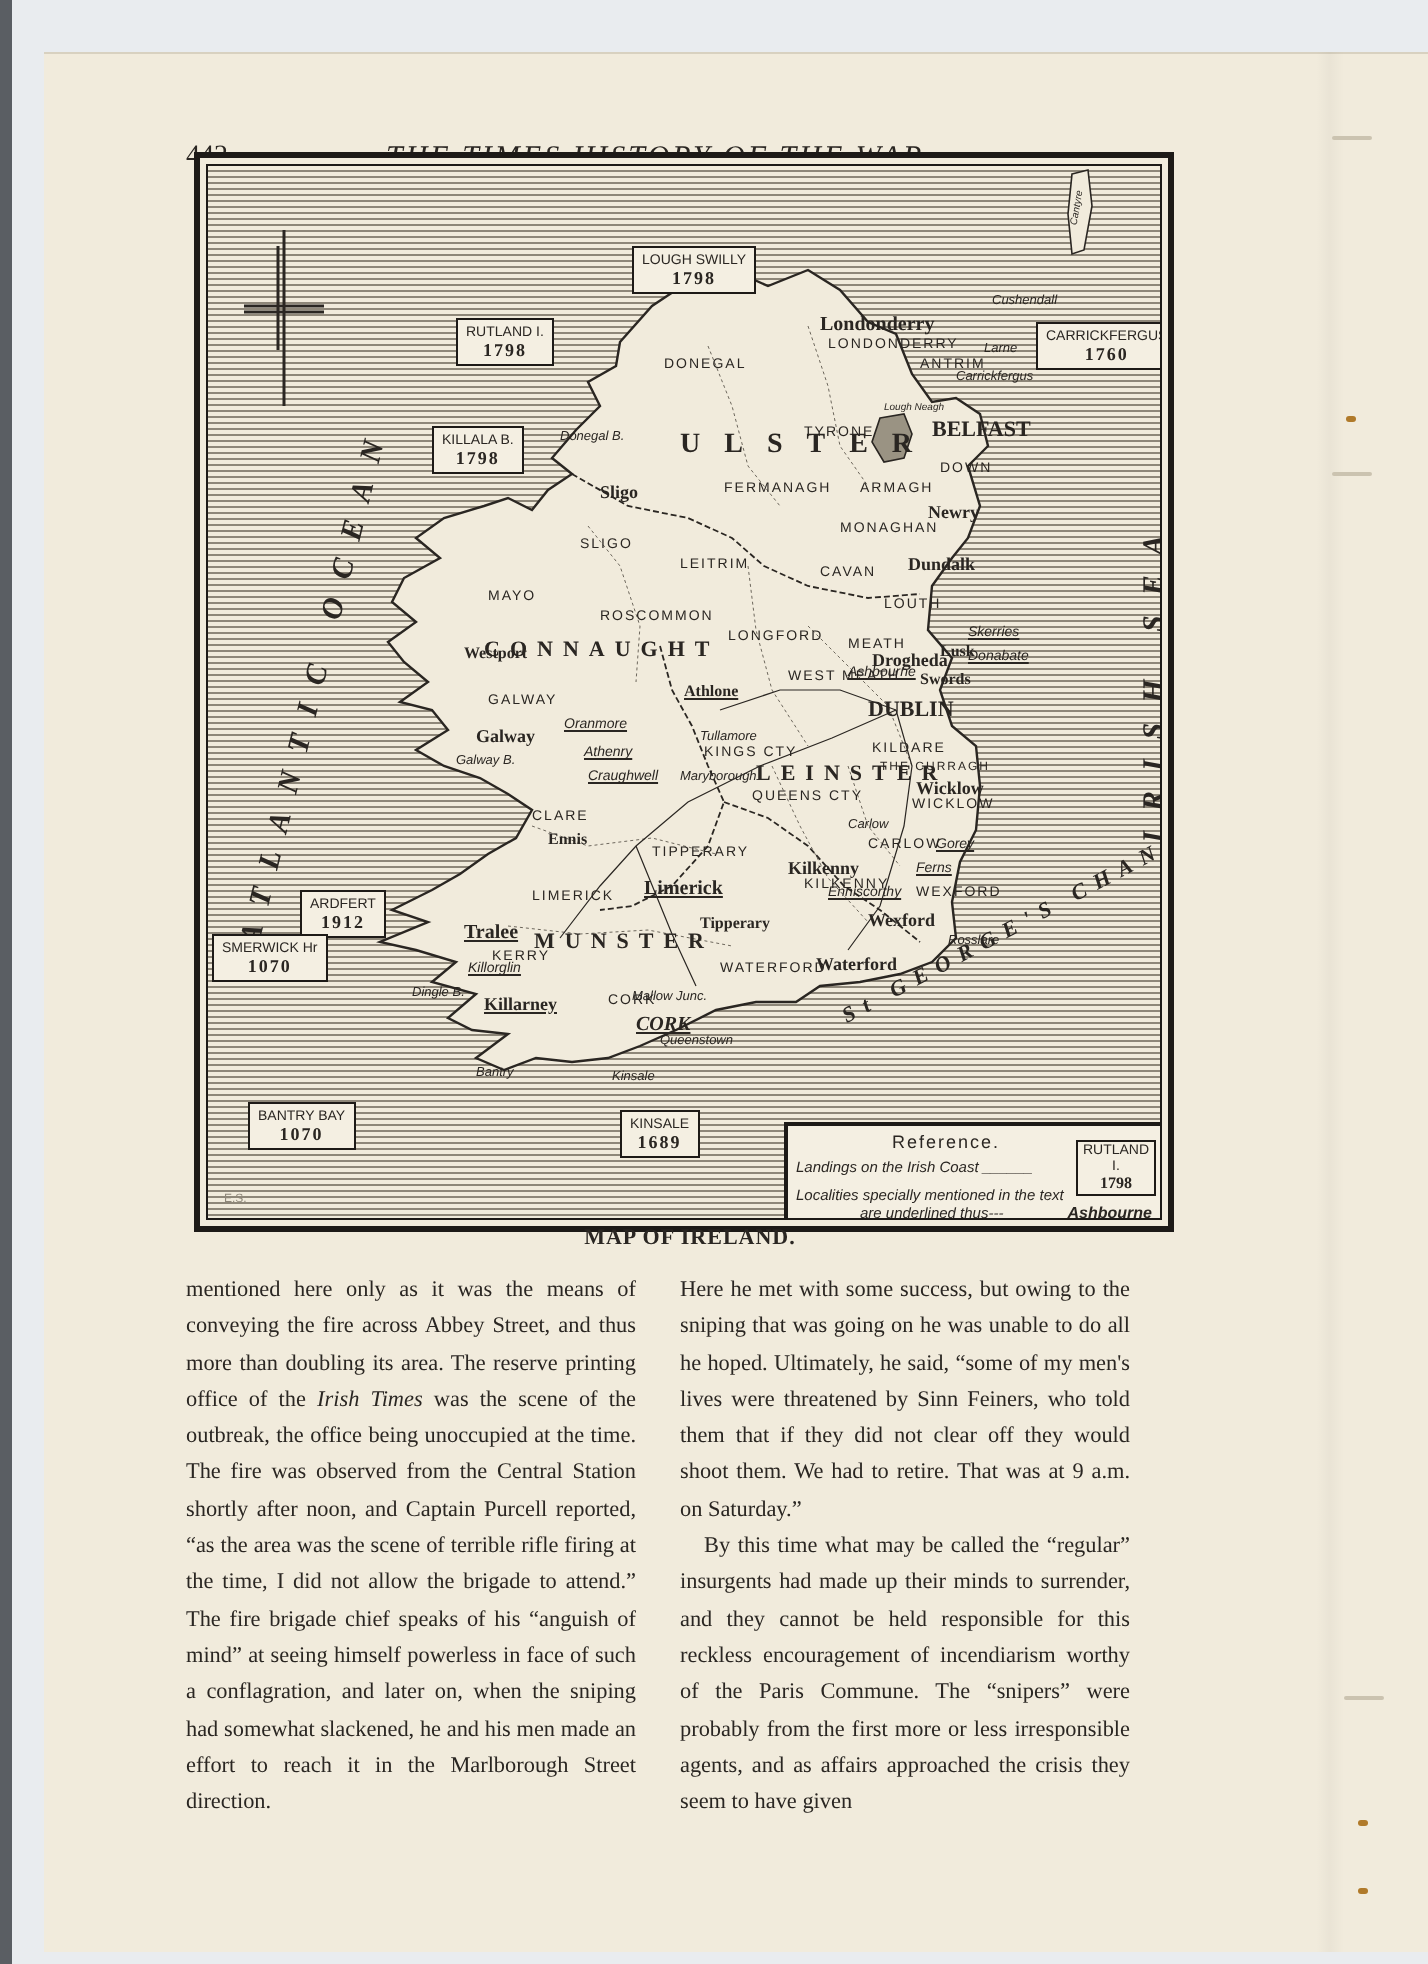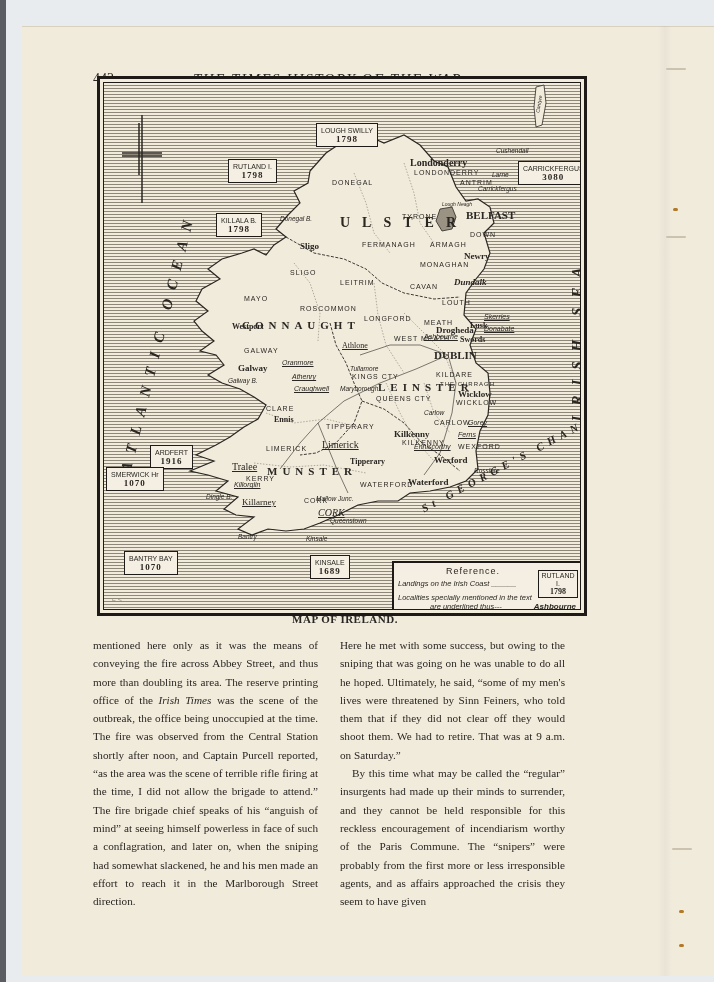--- a/index.html
+++ b/index.html
@@ -30,21 +30,21 @@
   }
   .map-frame .inner {
     position:absolute; left:3px; top:3px; right:3px; bottom:3px;
     border:1px solid #1d1a17; overflow:hidden;
     background: repeating-linear-gradient(180deg, #f1ebdc 0, #f1ebdc 2px, #8e8779 2px, #8e8779 3px);
   }
   .map-frame svg { position:absolute; left:0; top:0; }
   .map-label { position:absolute; font-size:8px; white-space:nowrap; color:#2a2622; }
   .county { font-family:"Liberation Sans",sans-serif; font-size:7px; letter-spacing:1px; }
   .town { font-family:"Liberation Serif",serif; font-weight:bold; font-size:9px; }
-  .town-u { font-family:"Liberation Serif",serif; font-weight:normal; font-size:9px; text-decoration:underline; }
+  .town-u { font-family:"Liberation Serif",serif; font-weight:bold; font-size:9px; text-decoration:underline; }
   .small-it { font-family:"Liberation Sans",sans-serif; font-style:italic; font-size:6.5px; }
   .small-it-u { font-family:"Liberation Sans",sans-serif; font-style:italic; font-size:7px; text-decoration:underline; }
   .province { font-family:"Liberation Serif",serif; font-weight:bold; font-size:11px; letter-spacing:5px; }
   .sea { font-family:"Liberation Serif",serif; font-style:italic; font-weight:bold; font-size:15px; letter-spacing:10px; color:#2a2622; }
   .landing-box {
     position:absolute; background:#f4efe2; border:1px solid #1d1a17;
     font-family:"Liberation Sans",sans-serif; font-size:7px; text-align:center; line-height:9px; padding:2px 4px;
   }
   .landing-box .yr { font-family:"Liberation Serif",serif; font-weight:bold; font-size:9px; letter-spacing:1px; }
 
@@ -179,21 +179,21 @@
     <div class="map-label county" style="left:354px;top:360px;">WEXFORD</div>
     <div class="map-label county" style="left:162px;top:362px;">LIMERICK</div>
     <div class="map-label county" style="left:142px;top:392px;">KERRY</div>
     <div class="map-label county" style="left:200px;top:414px;">CORK</div>
     <div class="map-label county" style="left:256px;top:398px;">WATERFORD</div>
 
     <div class="map-label town" style="left:306px;top:74px;font-size:10px;">Londonderry</div>
     <div class="map-label town" style="left:362px;top:126px;font-size:11px;">BELFAST</div>
     <div class="map-label town" style="left:196px;top:158px;">Sligo</div>
     <div class="map-label town" style="left:360px;top:168px;">Newry</div>
-    <div class="map-label town" style="left:350px;top:194px;font-style:italic;">Dundalk</div>
+    <div class="map-label town" style="left:350px;top:194px;">Dundalk</div>
     <div class="map-label town" style="left:332px;top:226px;margin-top:16px;">Drogheda</div>
     <div class="map-label town" style="left:128px;top:224px;font-size:8px;margin-top:15px;">Westport</div>
     <div class="map-label town-u" style="left:238px;top:258px;font-size:8px;">Athlone</div>
     <div class="map-label town" style="left:330px;top:266px;font-size:11px;">DUBLIN</div>
     <div class="map-label town" style="left:356px;top:252px;font-size:8px;text-align:right;">Swords</div>
     <div class="map-label town" style="left:366px;top:238px;font-size:8px;">Lusk</div>
     <div class="map-label town" style="left:134px;top:280px;">Galway</div>
     <div class="map-label town" style="left:354px;top:306px;">Wicklow</div>
     <div class="map-label town" style="left:290px;top:346px;">Kilkenny</div>
     <div class="map-label town-u" style="left:218px;top:356px;font-size:10px;">Limerick</div>
@@ -240,25 +240,25 @@
     <div class="landing-box" style="left:124px;top:76px;">
       <div>RUTLAND I.</div>
       <div class="yr">1798</div>
     </div>
     <div class="landing-box" style="left:112px;top:130px;">
       <div>KILLALA B.</div>
       <div class="yr">1798</div>
     </div>
     <div class="landing-box" style="left:414px;top:78px;">
       <div>CARRICKFERGUS</div>
-      <div class="yr">3080</div>
+      <div class="yr">1760</div>
     </div>
     <div class="landing-box" style="left:46px;top:362px;">
       <div>ARDFERT</div>
-      <div class="yr">1916</div>
+      <div class="yr">1912</div>
     </div>
     <div class="landing-box" style="left:2px;top:384px;">
       <div>SMERWICK Hr</div>
       <div class="yr">1070</div>
     </div>
     <div class="landing-box" style="left:20px;top:468px;">
       <div>BANTRY BAY</div>
       <div class="yr">1070</div>
     </div>
     <div class="landing-box" style="left:206px;top:472px;">

